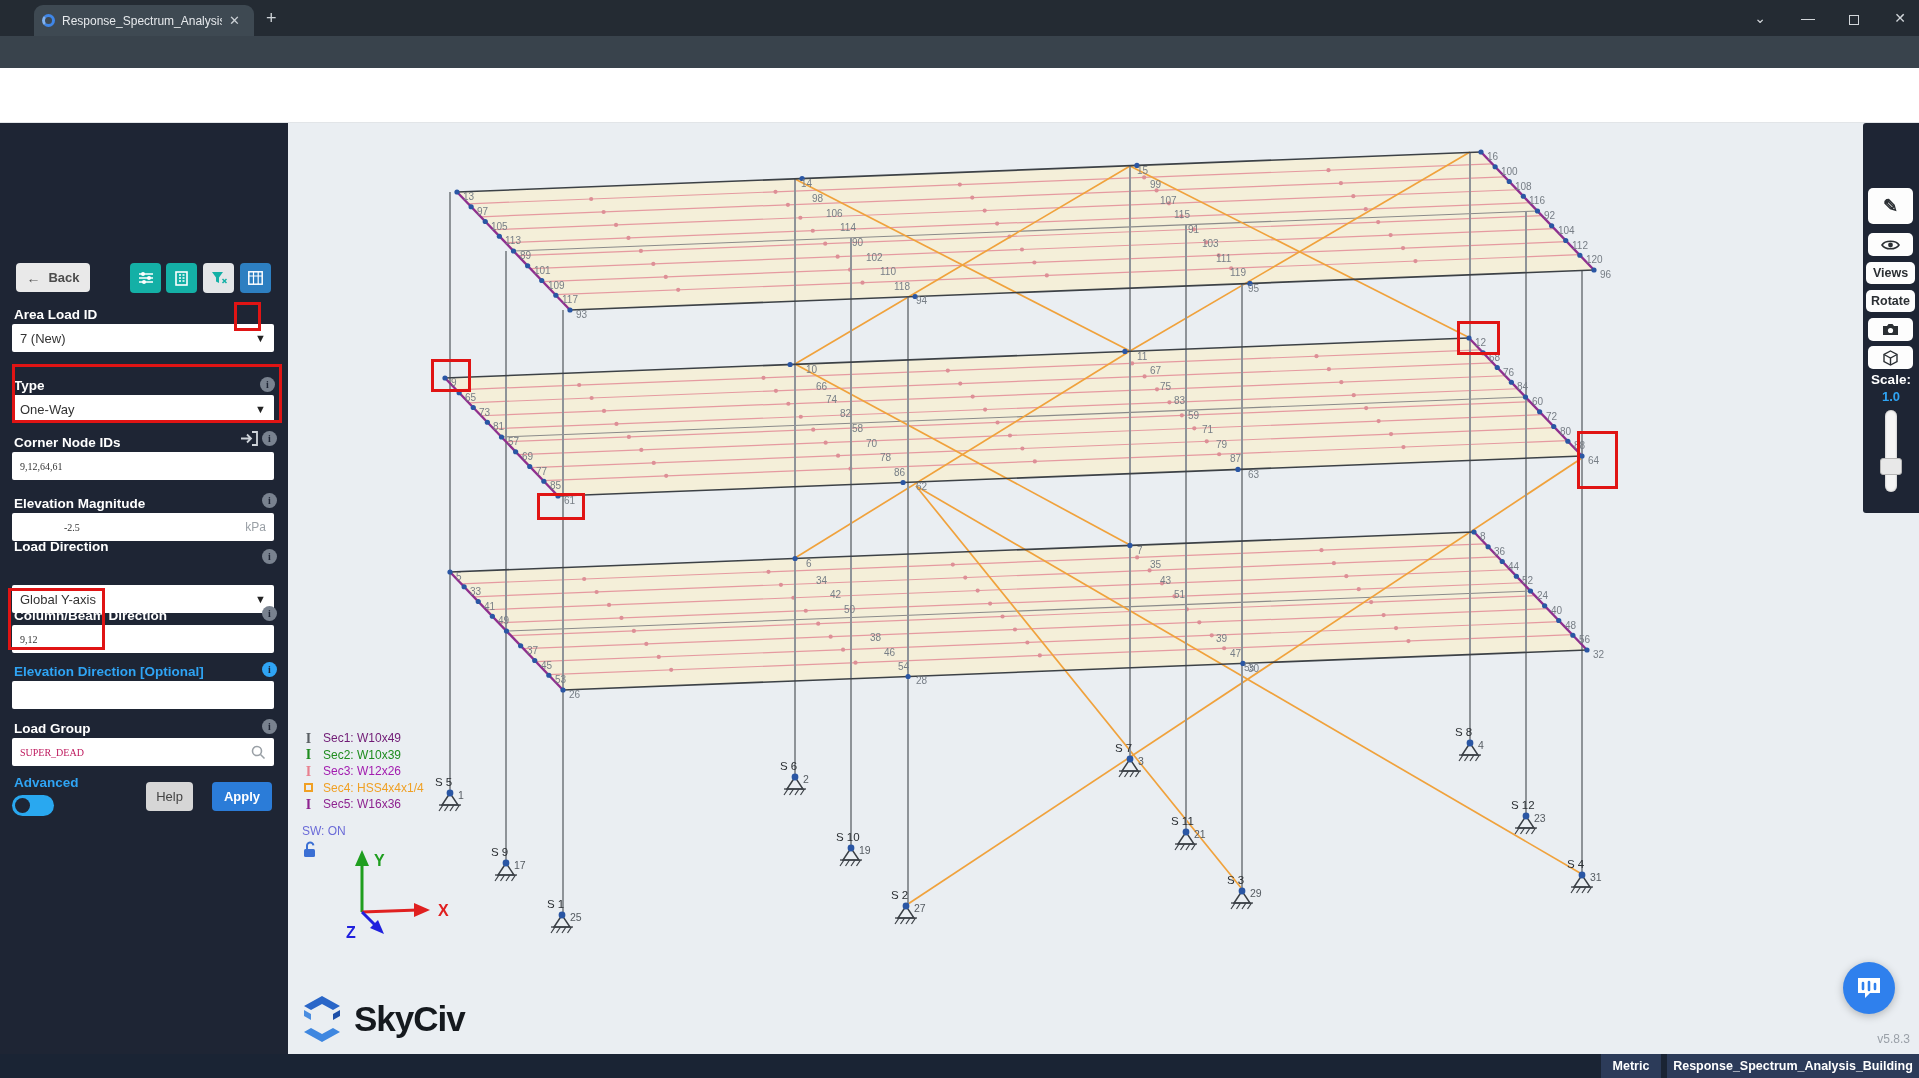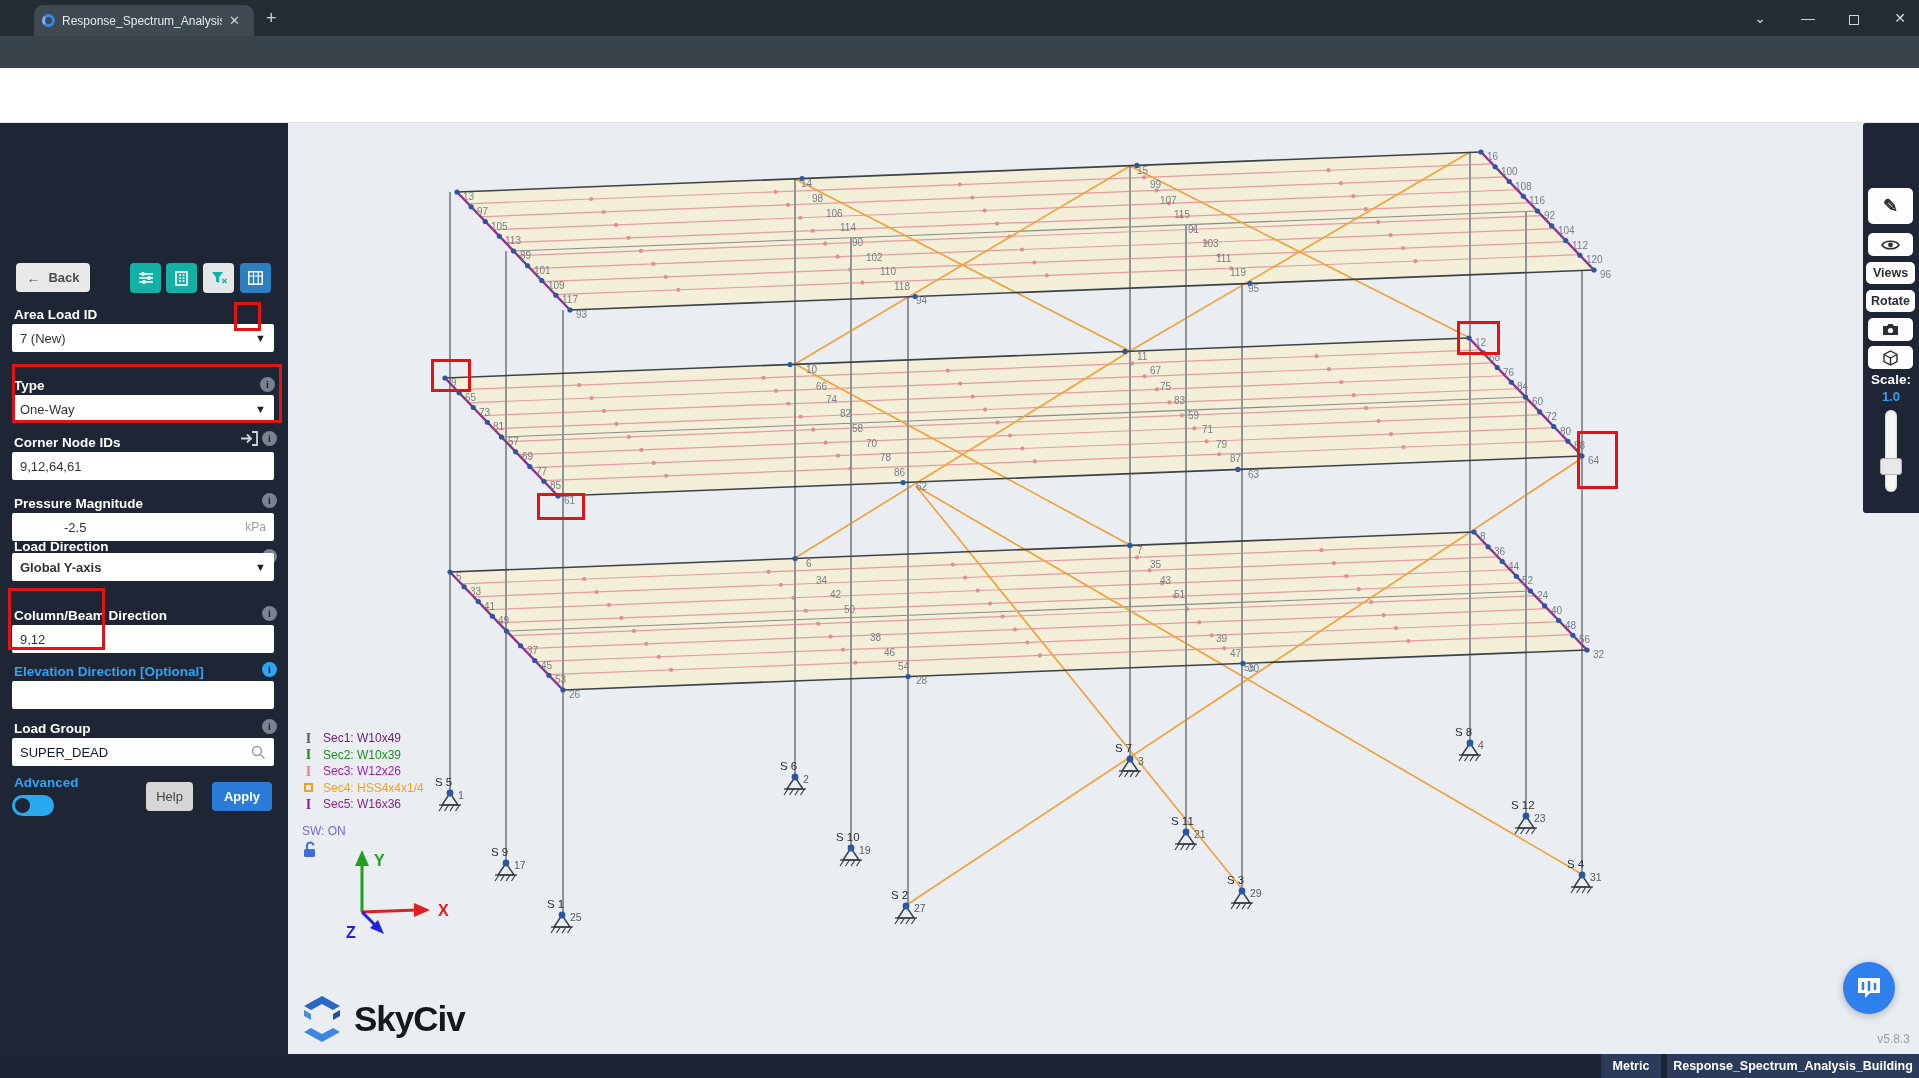--- a/index.html
+++ b/index.html
@@ -50,21 +50,21 @@
   .teal { background:#14b0a6; }
   .ltgray { background:#e4e6e8; }
   .bluebtn { background:#2d7fc1; }
   .f-label { left:14px; color:#ffffff; font-size:13.5px; font-weight:bold; }
   .f-label.blue { color:#2fa4f4; }
   .info-ic { width:15px; height:15px; border-radius:50%; background:#79828f; color:#1e2534; font-size:10px; font-weight:bold; font-family:"Liberation Serif",serif; text-align:center; line-height:15px; }
   .info-ic.blue { background:#2fa4f4; }
   .field { left:12px; width:262px; height:28px; background:#ffffff; border-radius:2px; font-size:13px; color:#333; display:flex; align-items:center; padding:4px 8px; }
   .field .selcaret { margin-left:auto; color:#222; font-size:11px; }
   .field .unit { margin-left:auto; color:#9aa0a6; font-size:12px; }
-  .field input { border:none; outline:none; width:100%; font-size:13px; color:#333; font-family:Liberation Sans, sans-serif; background:transparent; }
+  .field input { border:none; outline:none; width:100%; font-size:10px; color:#333; font-family:Liberation Serif, serif; background:transparent; }
   #advanced-label { left:14px; top:652px; color:#2fa4f4; font-size:13.5px; font-weight:bold; }
   #toggle { left:12px; top:672px; width:42px; height:21px; border-radius:11px; background:#29a8f0; }
   #toggle i { position:absolute; left:3px; top:3px; width:15px; height:15px; border-radius:50%; background:#1e2534; }
   #help-btn { left:146px; top:659px; width:47px; height:29px; background:#d6d6d6; border-radius:4px; color:#444; font-size:13px; display:flex; align-items:center; justify-content:center; }
   #apply-btn { left:212px; top:659px; width:60px; height:29px; background:#2b7cd8; border-radius:4px; color:#fff; font-size:13px; font-weight:bold; display:flex; align-items:center; justify-content:center; }
 
   
   #canvas { left:288px; top:123px; width:1631px; height:931px; background:#eaeef2; }
   #model-svg { position:absolute; left:288px; top:123px; }
   #legend { left:302px; top:730px; }
@@ -257,50 +257,50 @@
   <span class="abs f-label" style="top:312px;">Corner Node IDs</span>
   <svg class="abs" style="left:240px;top:307px;" width="19" height="17" viewBox="0 0 19 17">
       <path d="M1,8.5h9M7,4.5l4,4-4,4" fill="none" stroke="#cfd4da" stroke-width="1.8"></path>
       <path d="M12,2h5v13h-5" fill="none" stroke="#cfd4da" stroke-width="1.8"></path>
     </svg>
   <span class="abs info-ic" style="left:262px;top:308px;">i</span>
   <div class="abs field" style="top:329px;">
     <input value="9,12,64,61" style="">
   </div>
 
-  <span class="abs f-label" style="top:373px;">Pressure Magnitude</span>
+  <span class="abs f-label" style="top:373px;">Elevation Magnitude</span>
   <span class="abs info-ic" style="left:262px;top:370px;">i</span>
   <div class="abs field" style="top:390px;">
     <input style="width: 200px; margin-left: 44px;" value="-2.5">
     <span class="unit">kPa</span>
   </div>
 
   <span class="abs f-label" style="top:416px;">Load Direction</span>
   <span class="abs info-ic" style="left:262px;top:426px;">i</span>
-  <div class="abs field" style="top:430px;font-weight:bold;">
+  <div class="abs field" style="top:462px;">
     <span>Global Y-axis</span>
       <span class="selcaret">▼</span>
   </div>
 
   <span class="abs f-label" style="top:485px;">Column/Beam Direction</span>
   <span class="abs info-ic" style="left:262px;top:483px;">i</span>
   <div class="abs field" style="top:502px;">
     <input value="9,12" style="">
   </div>
 
   <span class="abs f-label blue" style="top:541px;">Elevation Direction [Optional]</span>
   <span class="abs info-ic blue" style="left:262px;top:539px;">i</span>
   <div class="abs field" style="top:558px;">
     <input value="" style="">
   </div>
 
   <span class="abs f-label" style="top:598px;">Load Group</span>
   <span class="abs info-ic" style="left:262px;top:596px;">i</span>
   <div class="abs field" style="top:615px;">
-    <input style="width: 210px; color: #0f172a;" value="SUPER_DEAD">
+    <input style="width: 210px; color: #be185d;" value="SUPER_DEAD">
     <svg width="15" height="15" viewBox="0 0 15 15" style="margin-left:auto;">
         <circle cx="6" cy="6" r="4.5" fill="none" stroke="#9aa0a6" stroke-width="1.6"></circle>
         <path d="M9.5,9.5l4,4" stroke="#9aa0a6" stroke-width="1.6"></path>
       </svg>
   </div>
 
   <span class="abs" id="advanced-label">Advanced</span>
   <div class="abs" id="toggle">
       <i></i>
     </div>

